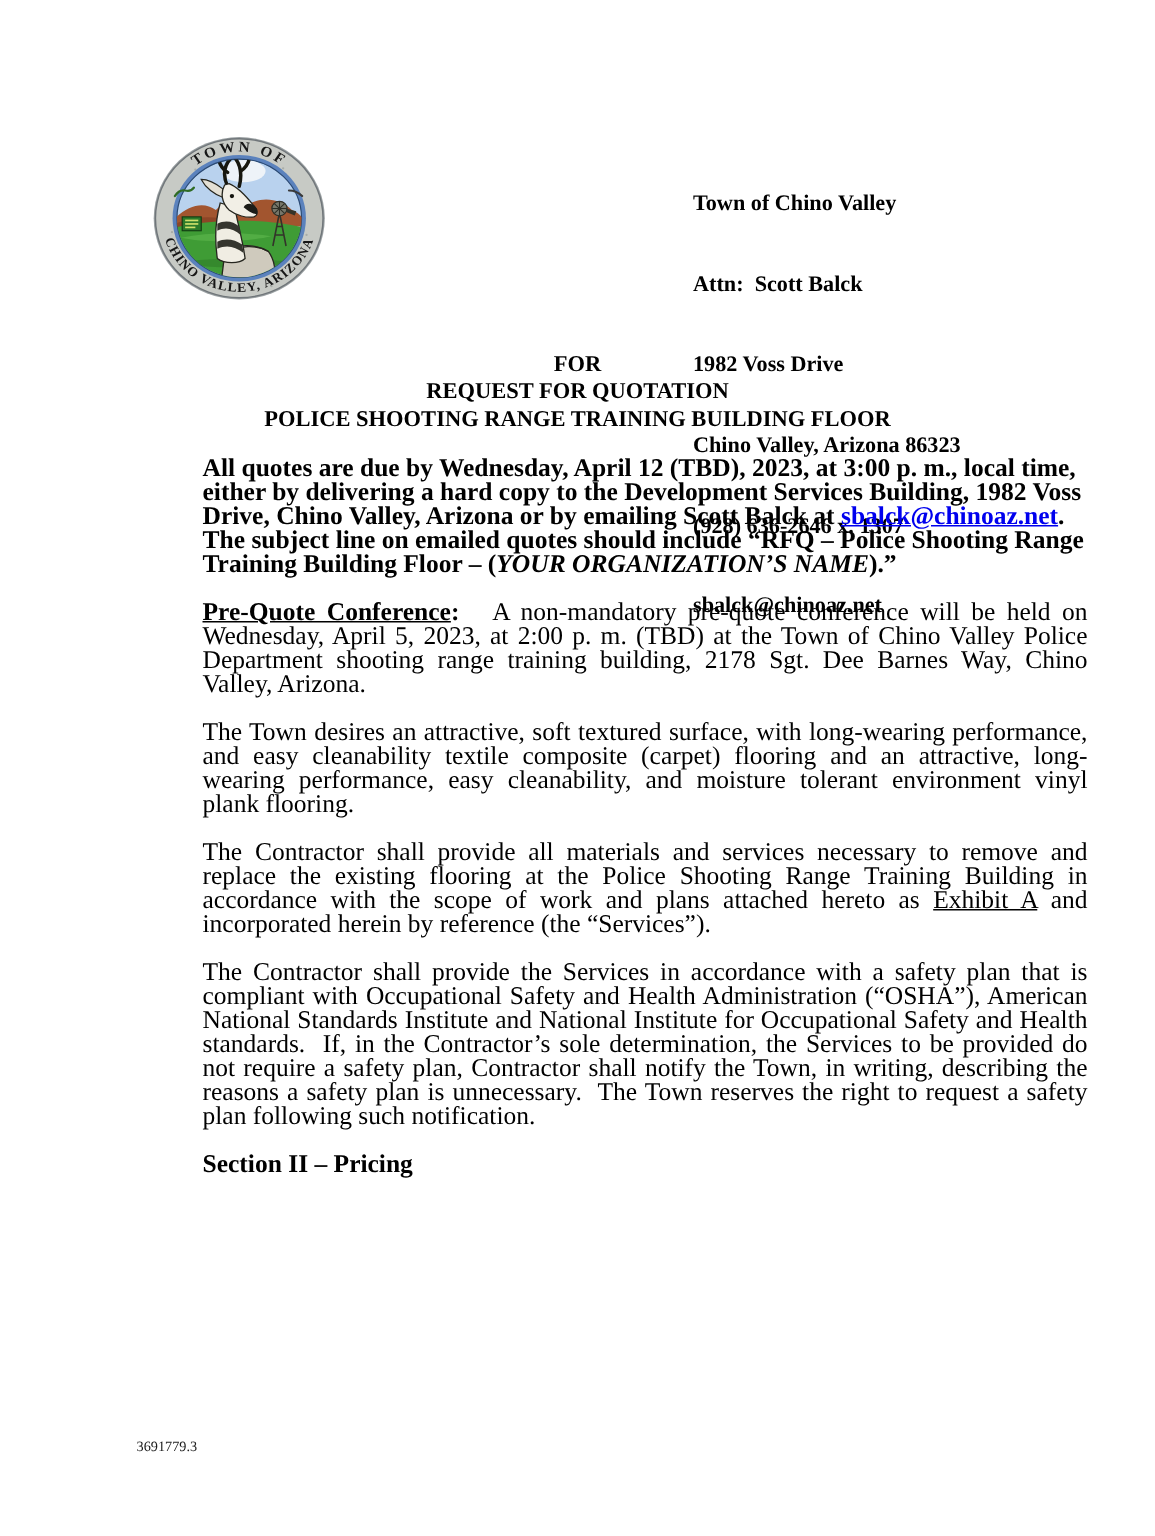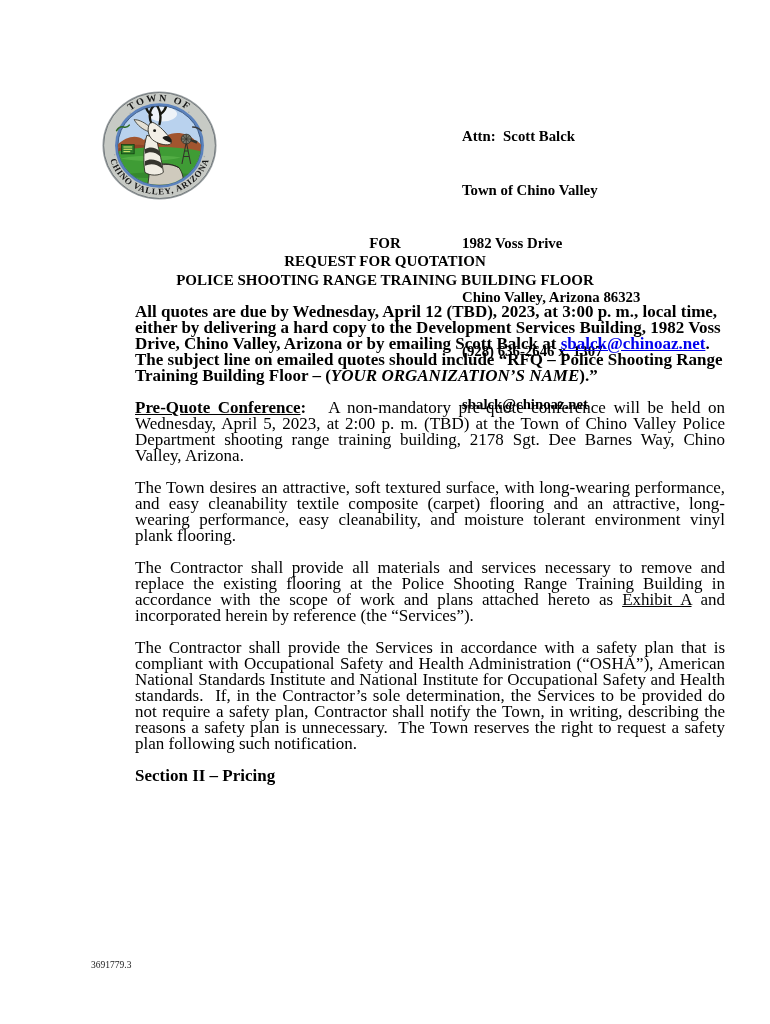--- a/index.html
+++ b/index.html
@@ -104,22 +104,22 @@
 
     <text font-family="Liberation Serif, serif" font-size="10.5" font-weight="bold" letter-spacing="2" fill="#161616">
       <textPath href="#arcTop" startOffset="50%" text-anchor="middle">TOWN OF</textPath>
     </text>
     <text font-family="Liberation Serif, serif" font-size="9.3" font-weight="bold" letter-spacing="0.8" fill="#161616">
       <textPath href="#arcBottom" startOffset="50%" text-anchor="middle">CHINO VALLEY, ARIZONA</textPath>
     </text>
   </svg>
 
   <div class="contact">
+    <div>Town of Chino Valley</div>
     <div>Attn:  Scott Balck</div>
-    <div>Town of Chino Valley</div>
     <div>1982 Voss Drive</div>
     <div>Chino Valley, Arizona 86323</div>
     <div>(928) 636-2646 x. 1307</div>
     <div>sbalck@chinoaz.net</div>
   </div>
 
   <div class="title-block">
     <div>FOR</div>
     <div>REQUEST FOR QUOTATION</div>
     <div>POLICE SHOOTING RANGE TRAINING BUILDING FLOOR</div>

